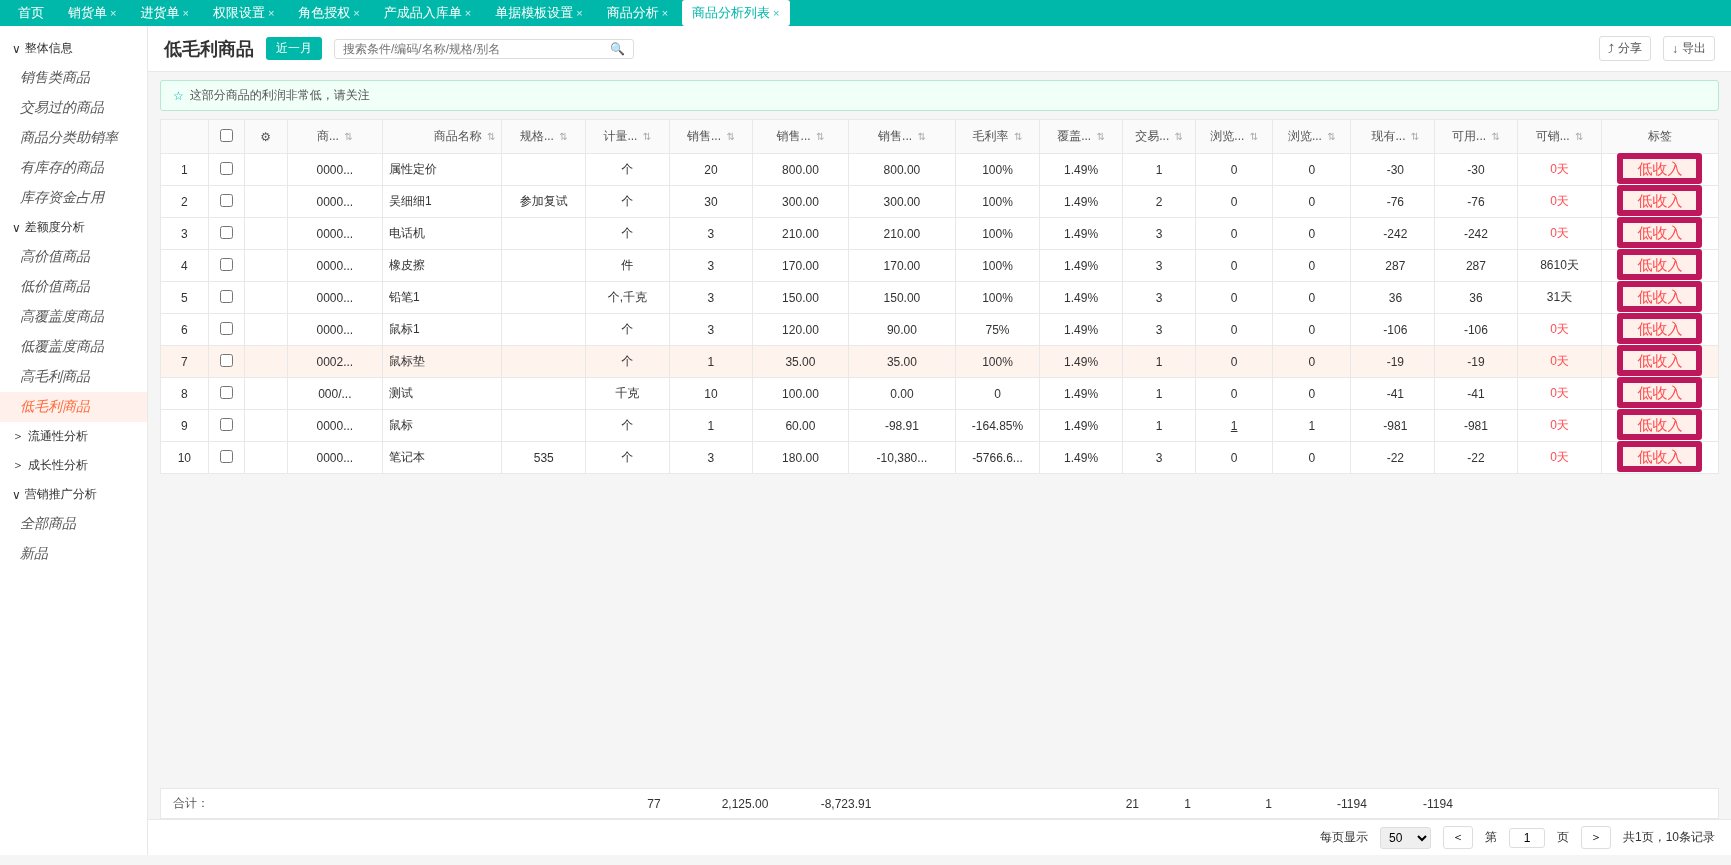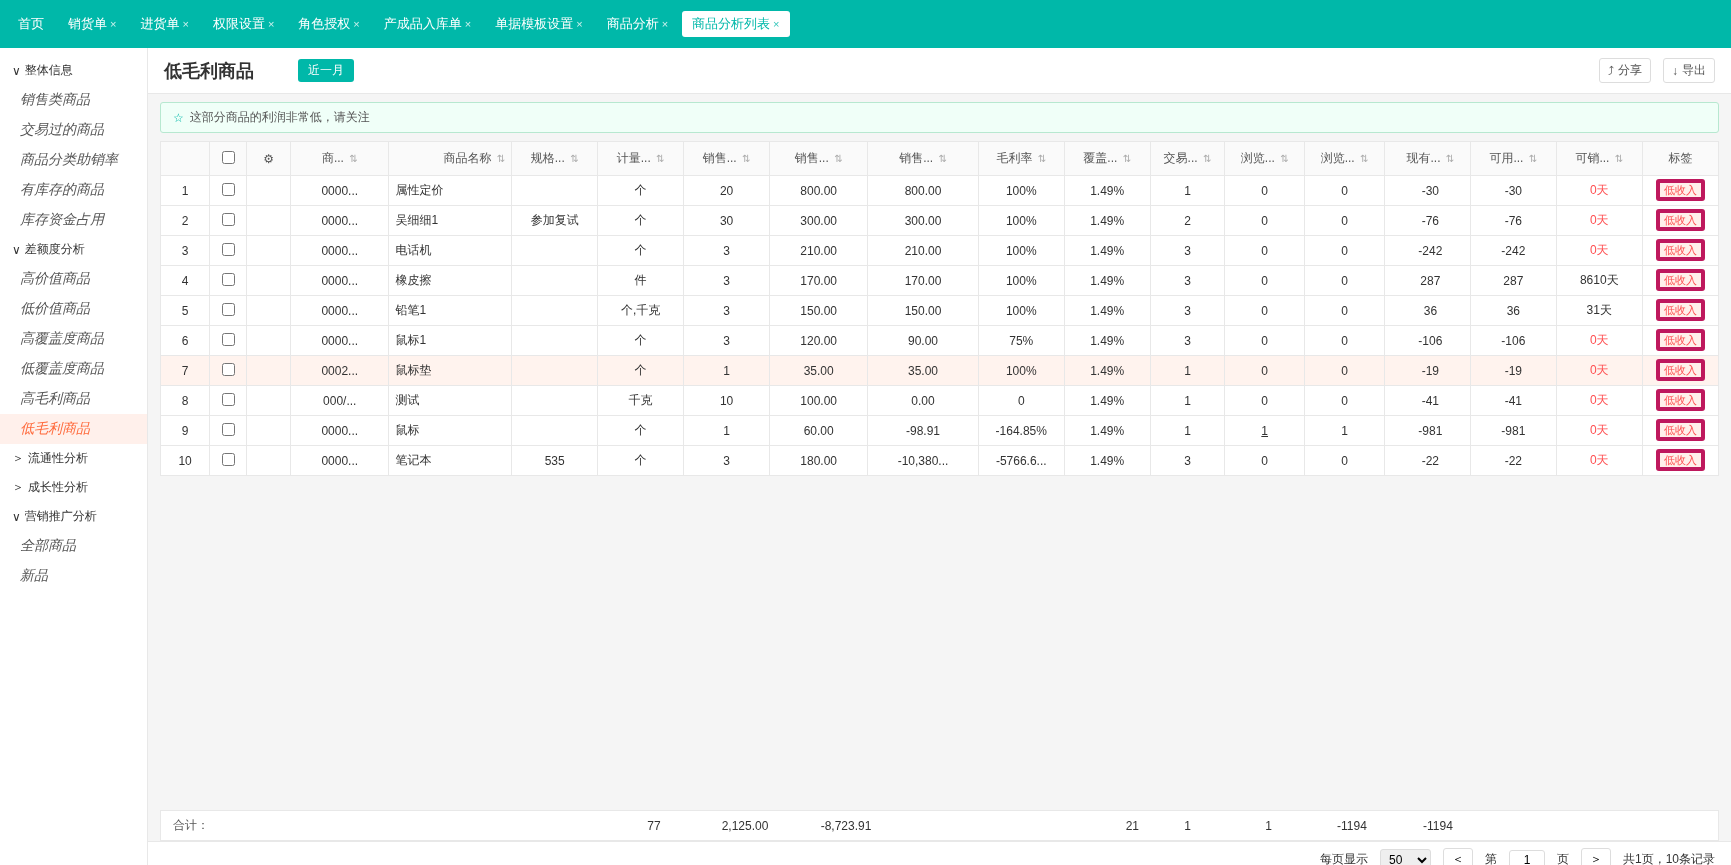--- a/index.html
+++ b/index.html
@@ -3,21 +3,21 @@
   <meta charset="utf-8">
   <style>
     * { box-sizing: border-box; margin: 0; padding: 0; }
     body { font-family: 'Microsoft YaHei', Arial, sans-serif; font-size: 12px; background: #f5f5f5; color: #333; }
     
     
     .top-nav {
       background: #00b8a9;
       display: flex;
       align-items: center;
-      height: 48px;
+      height: 26px;
       padding: 0 8px;
       gap: 4px;
     }
     .nav-item {
       color: #fff;
       padding: 4px 10px;
       cursor: pointer;
       border-radius: 3px;
       font-size: 13px;
       white-space: nowrap;
@@ -83,21 +83,20 @@
       color: #333;
     }
     .date-filter-btn {
       background: #00b8a9;
       color: #fff;
       border: none;
       padding: 3px 10px;
       border-radius: 3px;
       font-size: 12px;
       cursor: pointer;
-      margin-left: 32px;
     }
     .search-box {
       display: flex;
       align-items: center;
       border: 1px solid #ddd;
       border-radius: 3px;
       padding: 2px 8px;
       background: #fff;
       flex: 1;
       max-width: 300px;
@@ -168,24 +167,24 @@
       padding: 6px 6px;
       border: 1px solid #e8e8e8;
       text-align: center;
       color: #333;
       white-space: nowrap;
     }
     tr.highlighted td { background: #fff3ee; }
     .tag-low-income {
       background: #fff0eb;
       color: #ff4d4f;
-      border: 4px solid #be185d;
-      border-radius: 3px;
-      padding: 1px 4px;
-      font-size: 11px;
+      border: 6px solid #be185d;
+      border-radius: 3px;
+      padding: 1px 14px;
+      font-size: 15px;
     }
     .link-underline { text-decoration: underline; cursor: pointer; color: #333; }
     
     
     .table-footer {
       background: #fff;
       border-top: 2px solid #e8e8e8;
       padding: 6px 12px;
       display: flex;
       align-items: center;
@@ -331,20 +330,24 @@
     </div>
     <div class="sidebar-item">全部商品</div>
     <div class="sidebar-item">新品</div>
   </div>
 
   <div class="content">
 
     <div class="page-header">
       <span class="page-title">低毛利商品</span>
       <button class="date-filter-btn">近一月</button>
+      <div class="search-box">
+        <input class="search-input" placeholder="搜索条件/编码/名称/规格/别名" style="">
+        <span style="color:#aaa;cursor:pointer;">🔍</span>
+      </div>
       <div class="header-actions">
         <button class="action-btn">
           <span>⤴</span>
           <span>分享</span>
         </button>
         <button class="action-btn">
           <span>↓</span>
           <span>导出</span>
         </button>
       </div>

